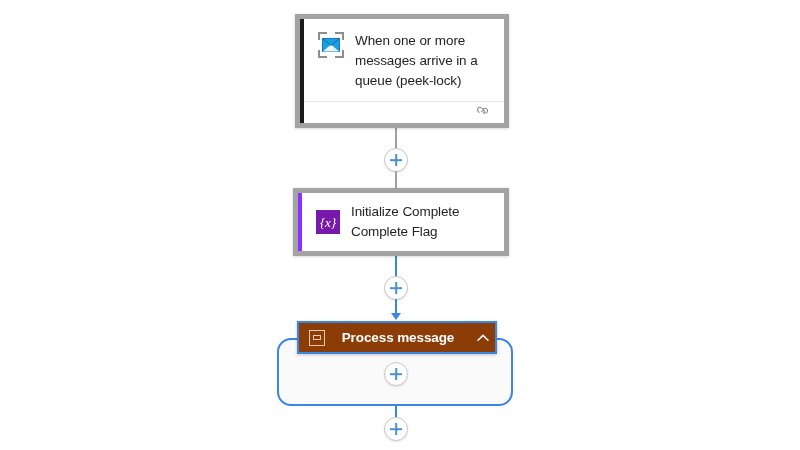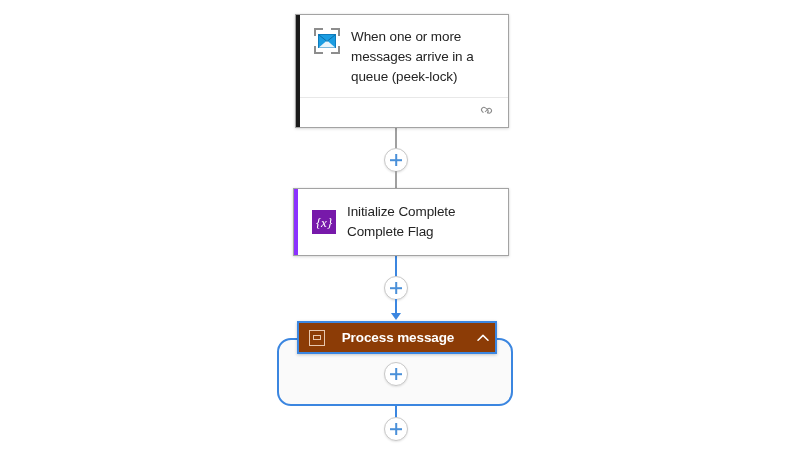--- a/index.html
+++ b/index.html
@@ -18,21 +18,21 @@
   #canvas {
     position: absolute;
     inset: 0;
     background: #ffffff;
   }
 
   
   .node {
     position: absolute;
     background: #ffffff;
-    border: 1px solid #a3a3a3;
+    border: 5px solid #a3a3a3;
     box-shadow: 0 1px 3px rgba(0,0,0,0.13), 0 0 2px rgba(0,0,0,0.08);
     box-sizing: border-box;
     display: flex;
     flex-direction: column;
   }
   .node-accent {
     position: absolute;
     left: 0;
     top: 0;
     bottom: 0;

